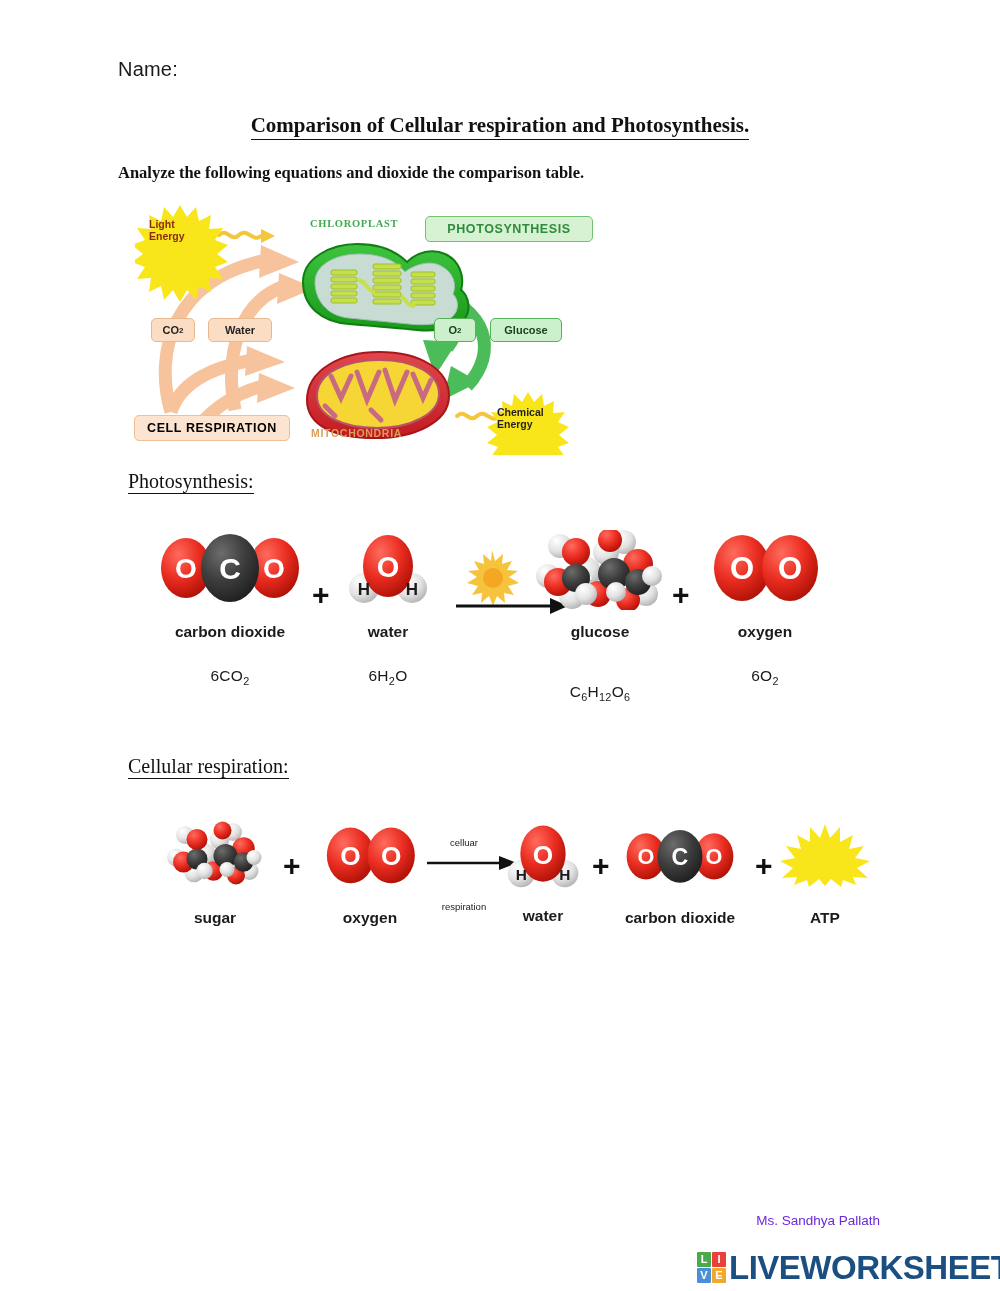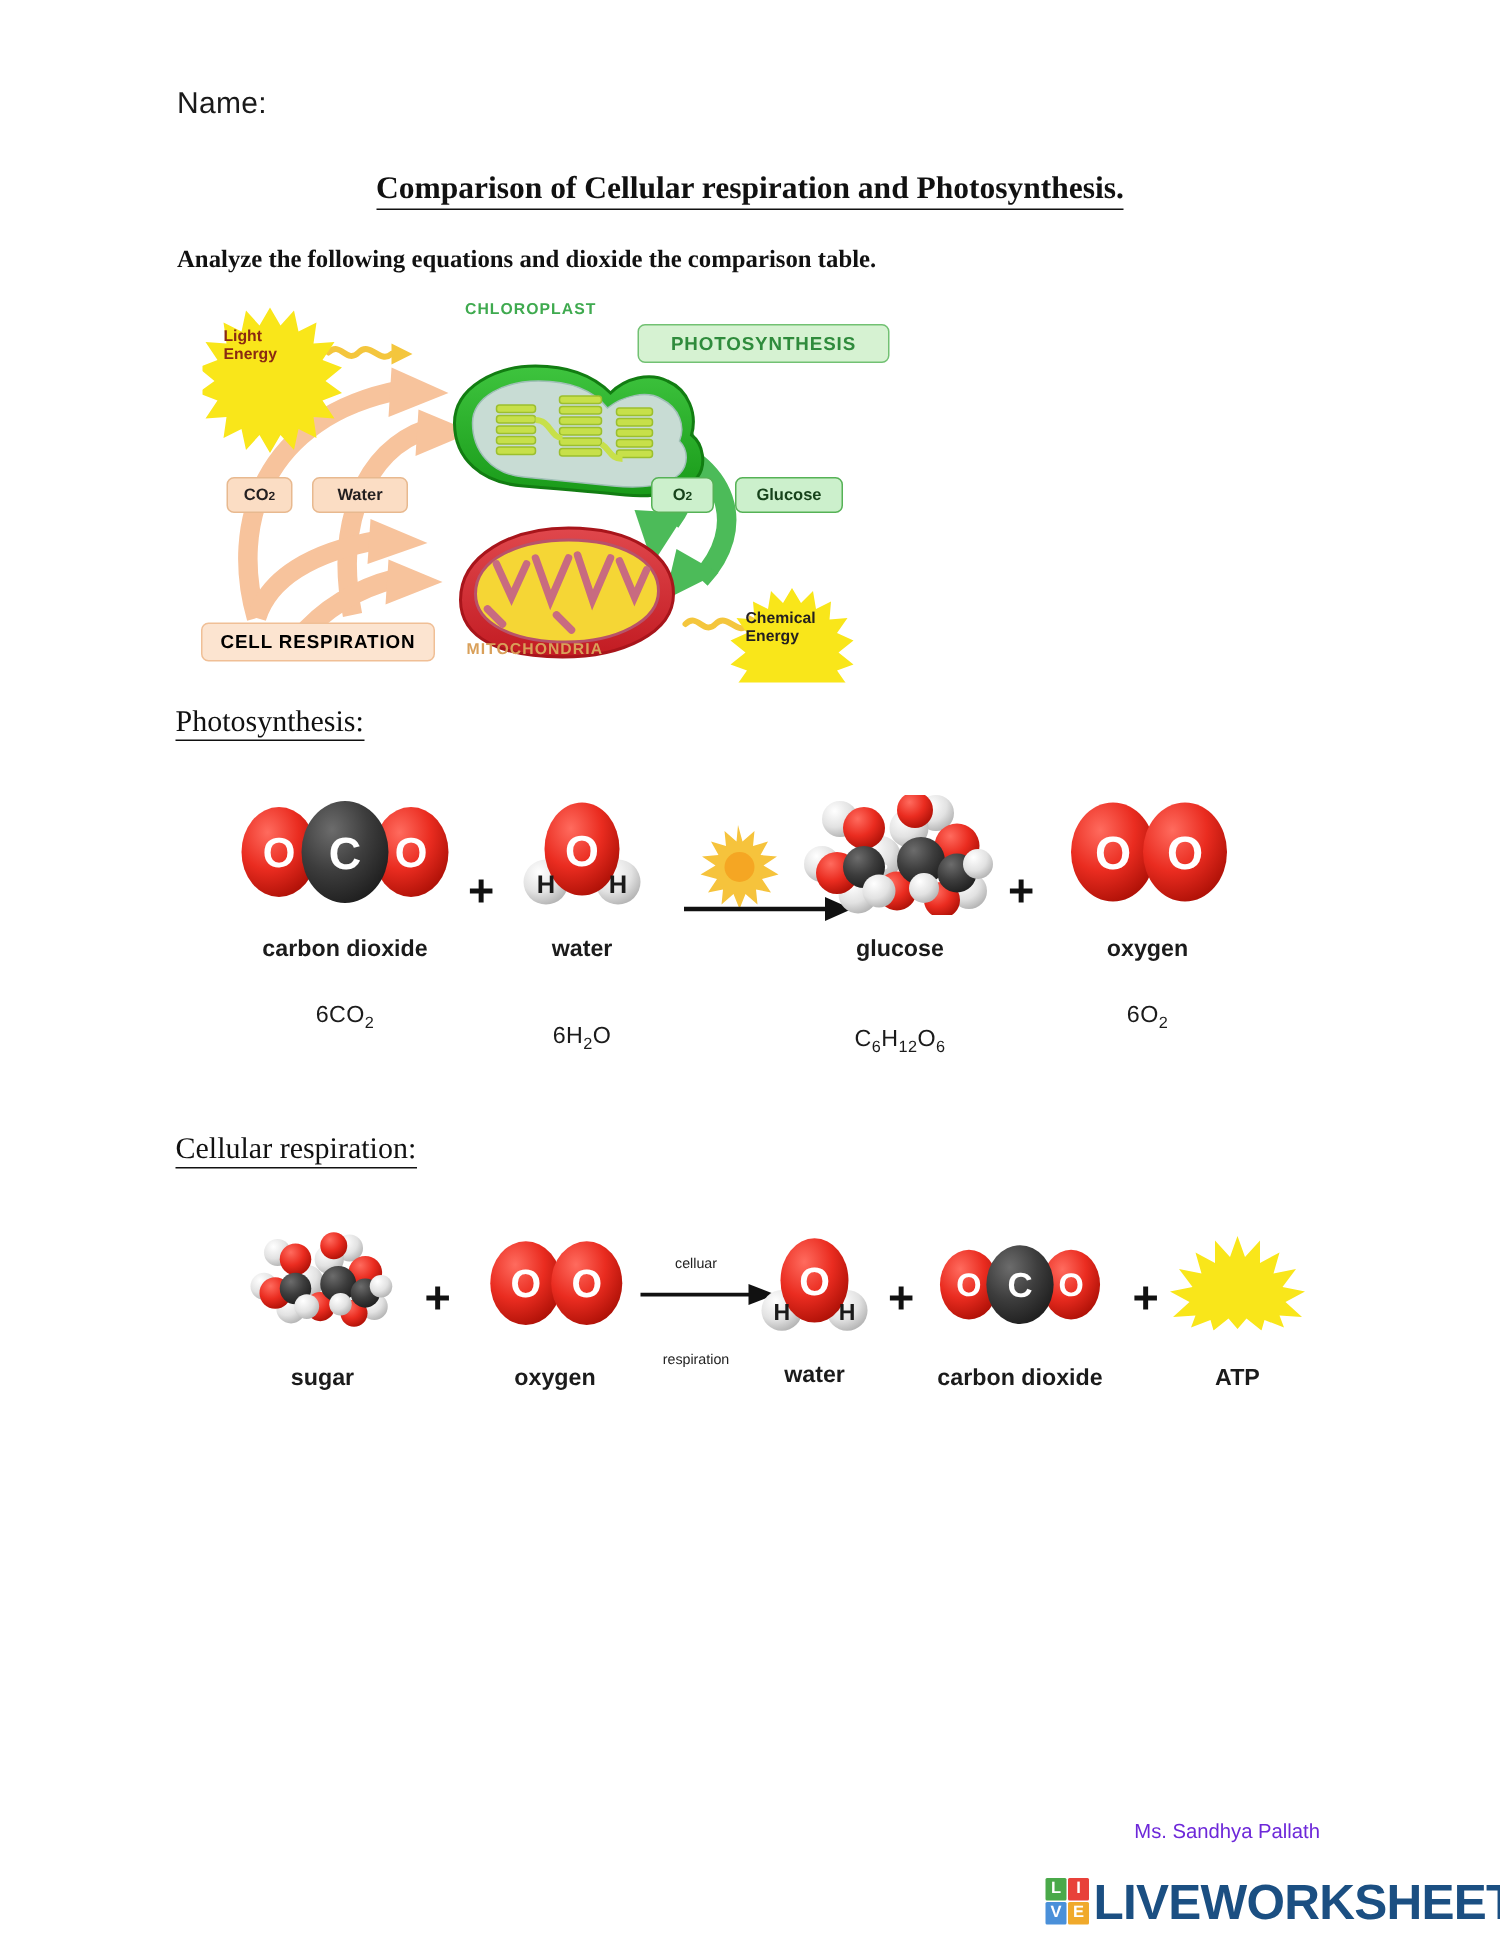--- a/index.html
+++ b/index.html
@@ -59,20 +59,21 @@
   .section-heading {
     position: absolute;
     left: 117px;
     font-family: "Liberation Serif", serif;
     font-size: 20px;
     color: #111;
   }
   .section-heading span {
     border-bottom: 1.4px solid #111;
     padding-bottom: 1px;
+    margin-left: 11px;
   }
   #ph-heading { top: 470px; }
   #cr-heading { top: 755px; }
 
   
   .diagram {
     position: absolute;
     left: 135px;
     top: 200px;
     width: 460px;
@@ -343,21 +344,21 @@
     <div class="burst-text light" style="left:14px; top:18px; width:60px;">
       <span>Light</span><br>
       <span>Energy</span>
     </div>
 
     <div class="burst-text chem" style="left:362px; top:206px; width:60px;">
       <span>Chemical</span><br>
       <span>Energy</span>
     </div>
 
-    <div class="organelle-caption cap-chloroplast" style="left:175px; top:0;">CHLOROPLAST</div>
+    <div class="organelle-caption cap-chloroplast" style="left:175px; top:18px;font-family:Liberation Serif, serif;">CHLOROPLAST</div>
 
     <div class="organelle-caption cap-mitochondria" style="left:176px; top:227px;">MITOCHONDRIA</div>
 
     <div class="pill title-green" style="left:290px; top:16px; width:168px; height:26px; font-size:12.5px;">PHOTOSYNTHESIS</div>
 
     <div class="pill title-peach" style="left:-1px; top:215px; width:156px; height:26px; font-size:12.5px;">
       <span>CELL RESPIRATION</span>
     </div>
 
     <div class="pill peach" style="left:16px; top:118px; width:44px; height:24px; font-size:11px;">
@@ -416,21 +417,21 @@
     <div class="mol-wrap" style="left:340px; top:0; width:96px;">
       <svg width="96" height="75" viewBox="0 0 96 75">
         <ellipse cx="24" cy="58" rx="15" ry="15" fill="url(#hydWhite)"></ellipse>
         <ellipse cx="72" cy="58" rx="15" ry="15" fill="url(#hydWhite)"></ellipse>
         <ellipse cx="48" cy="36" rx="25" ry="31" fill="url(#oxRed)"></ellipse>
         <text x="24" y="65" text-anchor="middle" font-family="Liberation Sans, sans-serif" font-size="17" font-weight="bold" fill="#1a1a1a">H</text>
         <text x="72" y="65" text-anchor="middle" font-family="Liberation Sans, sans-serif" font-size="17" font-weight="bold" fill="#1a1a1a">H</text>
         <text x="48" y="47" text-anchor="middle" font-family="Liberation Sans, sans-serif" font-size="29" font-weight="bold" fill="#fff">O</text>
       </svg>
       <div class="mol-name" style="margin-top:14px;">water</div>
-      <div class="mol-formula" style="margin-top:40px;">6H<sub>2</sub>O</div>
+      <div class="mol-formula" style="margin-top:26px;">6H<sub>2</sub>O</div>
     </div>
 
     <div style="position:absolute; left:450px; top:18px; width:120px; height:70px;">
       <svg width="120" height="70" viewBox="0 0 120 70">
         <g>
           <polygon fill="#f6c33c" points="42,2 45,13 53,6 52,16 62,13 57,22 68,23 59,29 69,35 58,38 64,47 54,45 55,55 47,48 43,58 39,48 31,55 32,45 22,47 28,38 17,35 27,29 18,23 29,22 24,13 34,16 33,6 41,13"></polygon>
           <circle cx="43" cy="30" r="10" fill="#f5a623"></circle>
         </g>
         <line x1="6" y1="58" x2="102" y2="58" stroke="#111" stroke-width="3"></line>
         <polygon points="100,50 118,58 100,66" fill="#111"></polygon>

